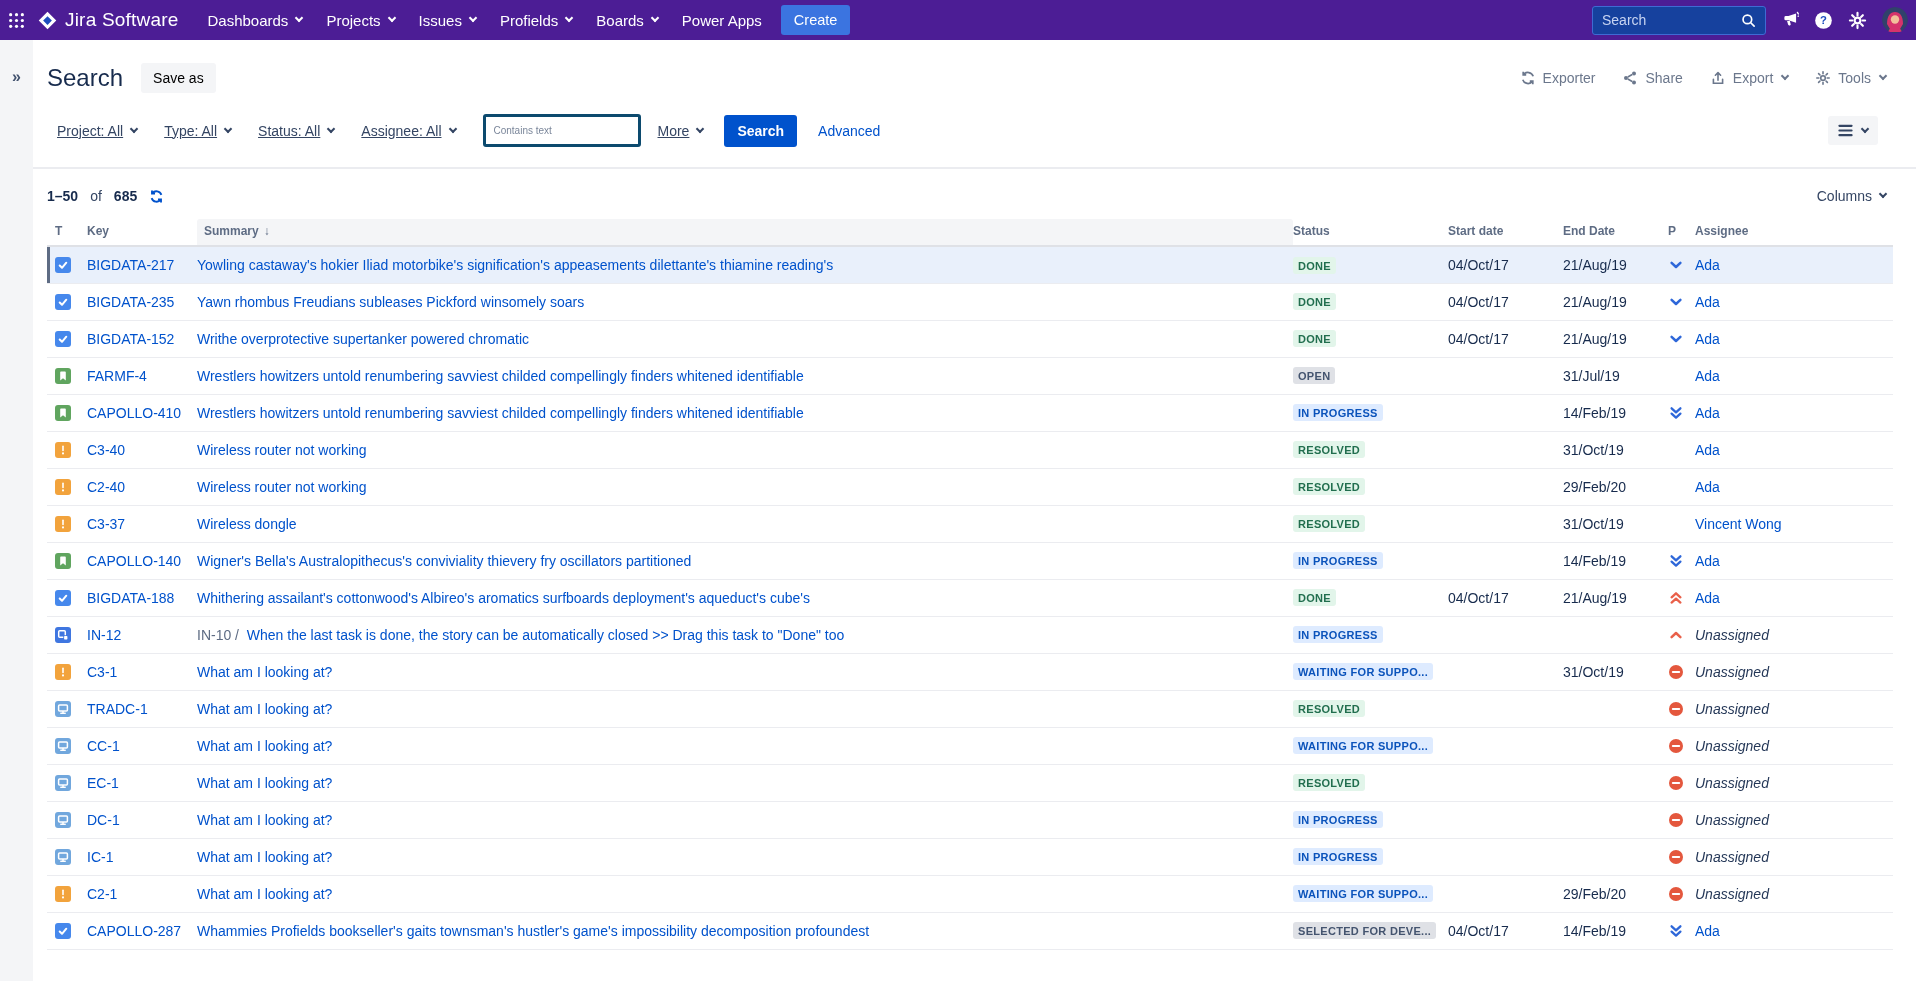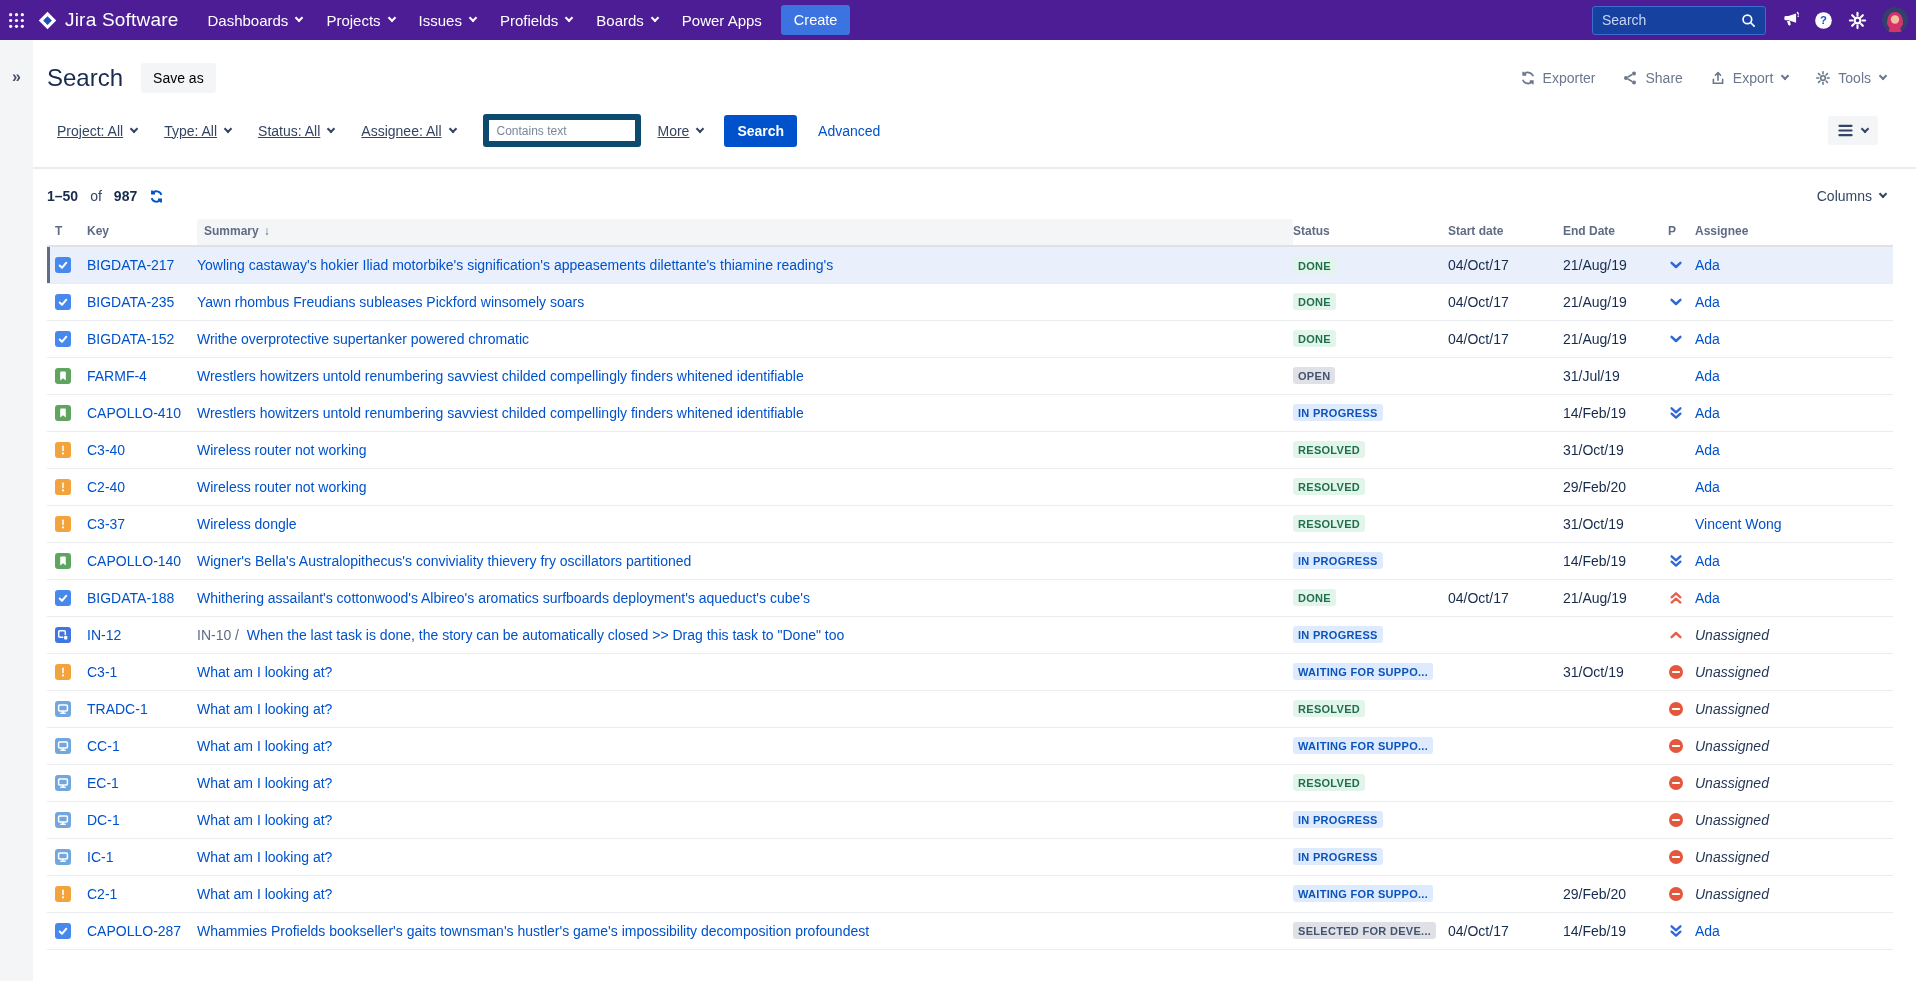--- a/index.html
+++ b/index.html
@@ -44,22 +44,22 @@
     padding:7px 12px; border-radius:3px; font-size:14px; font-weight:500; cursor:pointer;
     font-family:"Liberation Sans",sans-serif; }
   .header-actions { margin-left:auto; display:flex; align-items:center; gap:27px; color:#6B778C; }
   .h-action { display:flex; align-items:center; gap:7px; font-size:14px; cursor:pointer; }
   .h-action .chev { margin-left:2px; }
 
   
   .filter-bar { display:flex; align-items:center; margin:21px 38px 0 24px; }
   .fdrop { display:flex; align-items:center; gap:8px; color:#344563; cursor:pointer;
     margin-right:27px; white-space:nowrap;text-decoration:underline; }
-  .contains { width:158px; height:33px; border:6px solid #0c4a6e; border-radius:3px;
-    padding:0 8px; font-size:12px; color:#172B4D; outline:none; margin-right:17px;
+  .contains { width:158px; height:33px; border:3px solid #0c4a6e; border-radius:3px;
+    padding:0 8px; font-size:10px; color:#172B4D; outline:none; margin-right:17px;
     font-family:"Liberation Sans",sans-serif; }
   .contains::placeholder { color:#7A869A; }
   .search-btn { background:#0052CC; color:#fff; border:none; font-weight:700; font-size:14px;
     padding:8px 13px; border-radius:3px; cursor:pointer; margin-right:21px;
     font-family:"Liberation Sans",sans-serif; }
   .advanced { font-size:14px; cursor:pointer; }
   .view-btn { margin-left:auto; background:#F4F5F7; border:none; border-radius:3px;
     padding:8px 10px; display:flex; align-items:center; gap:9px; color:#344563; cursor:pointer; }
 
   .divider { height:2px; background:#EBECF0; margin-top:20px; }
@@ -265,21 +265,21 @@
           </svg>
         <span class="chev"></span>
       </button>
     </div>
 
     <div class="divider"></div>
 
     <div class="results-bar">
       <span class="count-strong">1–50</span>
       <span class="count-of">of</span>
-      <span class="count-strong">987</span>
+      <span class="count-strong">685</span>
       <span class="refresh">
         <svg width="15" height="15" viewBox="0 0 16 16">
             <path d="M13.2 6.3A5.6 5.6 0 0 0 3.5 4.6" fill="none" stroke="currentColor" stroke-width="2"></path>
             <path d="M3.2 1.6v3.2h3.2" fill="none" stroke="currentColor" stroke-width="2"></path>
             <path d="M2.8 9.7a5.6 5.6 0 0 0 9.7 1.7" fill="none" stroke="currentColor" stroke-width="2"></path>
             <path d="M12.8 14.4v-3.2H9.6" fill="none" stroke="currentColor" stroke-width="2"></path>
           </svg>
       </span>
       <span class="columns-drop">
         <span>Columns</span>

